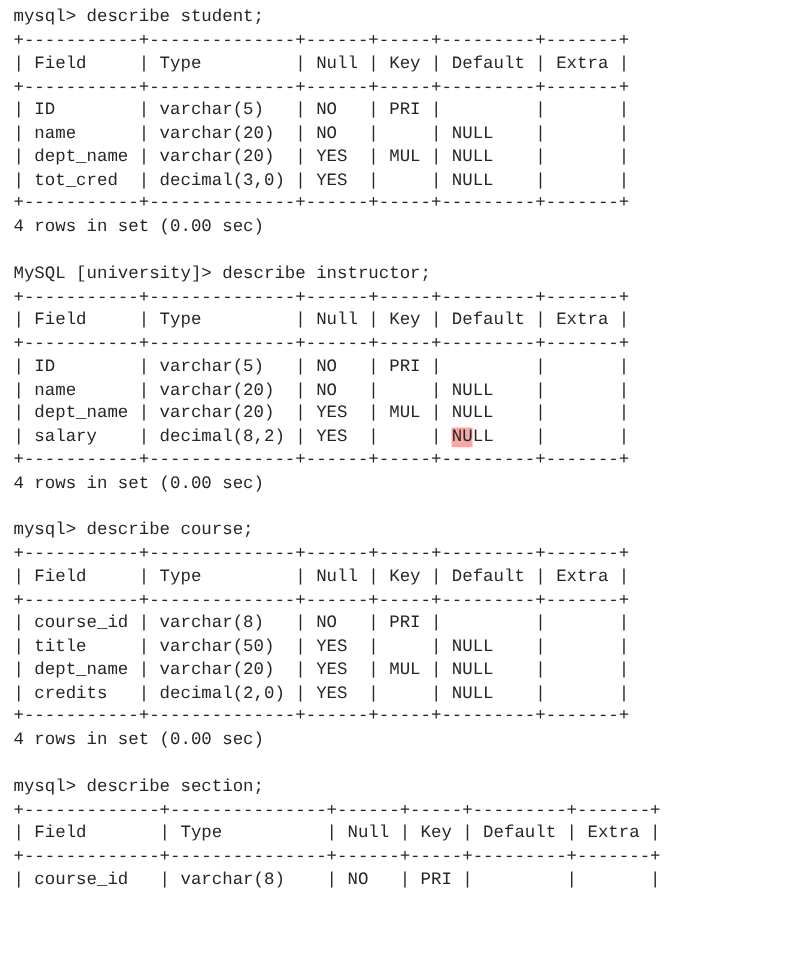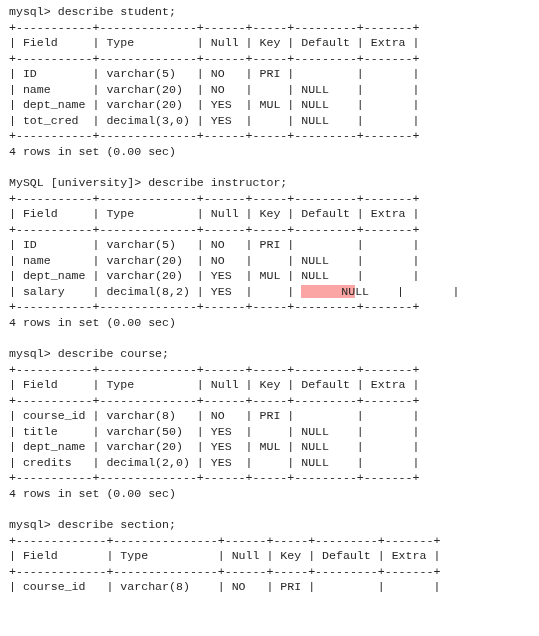--- a/index.html
+++ b/index.html
@@ -32,19 +32,18 @@
     white-space: pre;
     min-height: 15.55px;
     font-family: "Liberation Mono", "DejaVu Sans Mono", monospace;
   }
   .term-line.blank {
     height: 15.55px;
   }
   .sel {
     background: #fca5a5;
     color: #262626;
-    padding-left: 40px;
   }
 </style>
 </head>
 <body>
 
 <div id="terminal"><div class="term-line">mysql&gt; describe student;</div><div class="term-line">+-----------+--------------+------+-----+---------+-------+</div><div class="term-line">| Field     | Type         | Null | Key | Default | Extra |</div><div class="term-line">+-----------+--------------+------+-----+---------+-------+</div><div class="term-line">| ID        | varchar(5)   | NO   | PRI |         |       |</div><div class="term-line">| name      | varchar(20)  | NO   |     | NULL    |       |</div><div class="term-line">| dept_name | varchar(20)  | YES  | MUL | NULL    |       |</div><div class="term-line">| tot_cred  | decimal(3,0) | YES  |     | NULL    |       |</div><div class="term-line">+-----------+--------------+------+-----+---------+-------+</div><div class="term-line">4 rows in set (0.00 sec)</div><div class="term-line blank">&nbsp;</div><div class="term-line">MySQL [university]&gt; describe instructor;</div><div class="term-line">+-----------+--------------+------+-----+---------+-------+</div><div class="term-line">| Field     | Type         | Null | Key | Default | Extra |</div><div class="term-line">+-----------+--------------+------+-----+---------+-------+</div><div class="term-line">| ID        | varchar(5)   | NO   | PRI |         |       |</div><div class="term-line">| name      | varchar(20)  | NO   |     | NULL    |       |</div><div class="term-line">| dept_name | varchar(20)  | YES  | MUL | NULL    |       |</div><div class="term-line">| salary    | decimal(8,2) | YES  |     | <span class="sel">NU</span>LL    |       |</div><div class="term-line">+-----------+--------------+------+-----+---------+-------+</div><div class="term-line">4 rows in set (0.00 sec)</div><div class="term-line blank">&nbsp;</div><div class="term-line">mysql&gt; describe course;</div><div class="term-line">+-----------+--------------+------+-----+---------+-------+</div><div class="term-line">| Field     | Type         | Null | Key | Default | Extra |</div><div class="term-line">+-----------+--------------+------+-----+---------+-------+</div><div class="term-line">| course_id | varchar(8)   | NO   | PRI |         |       |</div><div class="term-line">| title     | varchar(50)  | YES  |     | NULL    |       |</div><div class="term-line">| dept_name | varchar(20)  | YES  | MUL | NULL    |       |</div><div class="term-line">| credits   | decimal(2,0) | YES  |     | NULL    |       |</div><div class="term-line">+-----------+--------------+------+-----+---------+-------+</div><div class="term-line">4 rows in set (0.00 sec)</div><div class="term-line blank">&nbsp;</div><div class="term-line">mysql&gt; describe section;</div><div class="term-line">+-------------+---------------+------+-----+---------+-------+</div><div class="term-line">| Field       | Type          | Null | Key | Default | Extra |</div><div class="term-line">+-------------+---------------+------+-----+---------+-------+</div><div class="term-line">| course_id   | varchar(8)    | NO   | PRI |         |       |</div></div>
 
 </body></html>

